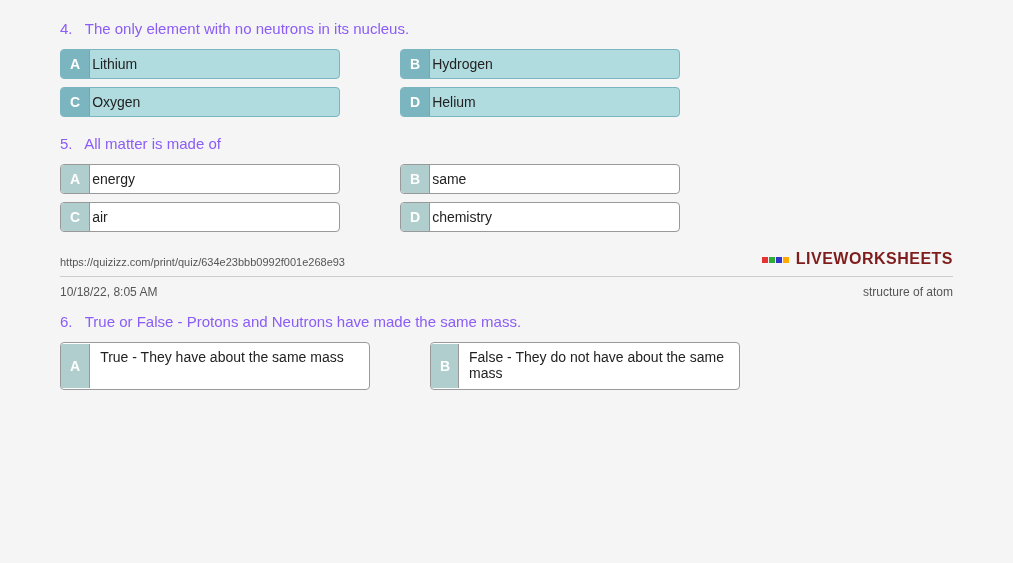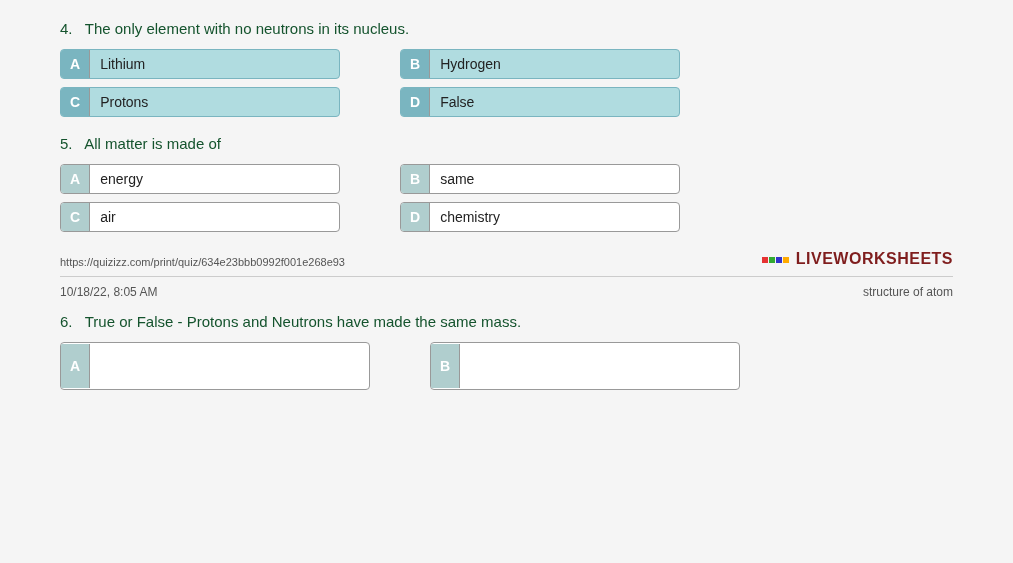--- a/index.html
+++ b/index.html
@@ -21,21 +21,21 @@
       position: relative;
     }
 
     .question-block {
       margin-bottom: 18px;
     }
 
     .question-text {
       font-size: 15px;
       margin-bottom: 12px;
-      color: #14532d;
+      color: #8b5cf6;
     }
 
     .question-number {
       font-weight: normal;
     }
 
     .answers-grid {
       display: grid;
       grid-template-columns: 1fr 1fr;
       gap: 8px 60px;
@@ -58,21 +58,21 @@
       color: #fff;
       font-weight: bold;
       padding: 6px 9px;
       font-size: 14px;
       border-right: 1.5px solid #999;
       min-width: 28px;
       text-align: center;
     }
 
     .answer-text {
-      padding: 6px 10px;
+      padding: 6px 2px;
       font-size: 14px;
       color: #222;
       background: transparent;
     }
 
     .footer-row {
       display: flex;
       justify-content: space-between;
       align-items: flex-end;
       margin-top: 10px;
@@ -143,25 +143,25 @@
       <div class="answer-btn highlighted">
         <span class="answer-label">A</span>
         <span class="answer-text">Lithium</span>
       </div>
       <div class="answer-btn highlighted">
         <span class="answer-label">B</span>
         <span class="answer-text">Hydrogen</span>
       </div>
       <div class="answer-btn highlighted">
         <span class="answer-label">C</span>
-        <span class="answer-text">Protons</span>
+        <span class="answer-text">Oxygen</span>
       </div>
       <div class="answer-btn highlighted">
         <span class="answer-label">D</span>
-        <span class="answer-text">False</span>
+        <span class="answer-text">Helium</span>
       </div>
     </div>
   </div>
 
   <div class="question-block">
     <div class="question-text">
       <span class="question-number">5.</span>
       &nbsp;
       <span>All matter is made of</span>
     </div>
@@ -207,20 +207,22 @@
 
   <div class="question-block">
     <div class="question-text">
       <span class="question-number">6.</span>
       &nbsp;
       <span>True or False - Protons and Neutrons have made the same mass.</span>
     </div>
     <div class="answers-grid" style="grid-template-columns: 1fr 1fr; max-width: 680px;">
       <div class="answer-btn" style="min-height:48px; align-items:flex-start; padding-top:0;">
         <span class="answer-label" style="align-self:center; padding: 14px 9px;">A</span>
+        <span class="answer-text" style="padding:6px 10px; white-space:normal;">True - They have about the same mass</span>
       </div>
       <div class="answer-btn" style="min-height:48px; align-items:flex-start; padding-top:0;">
         <span class="answer-label" style="align-self:center; padding: 14px 9px;">B</span>
+        <span class="answer-text" style="padding:6px 10px; white-space:normal;">False - They do not have about the same mass</span>
       </div>
     </div>
   </div>
 
 </div>
 
 </body></html>

